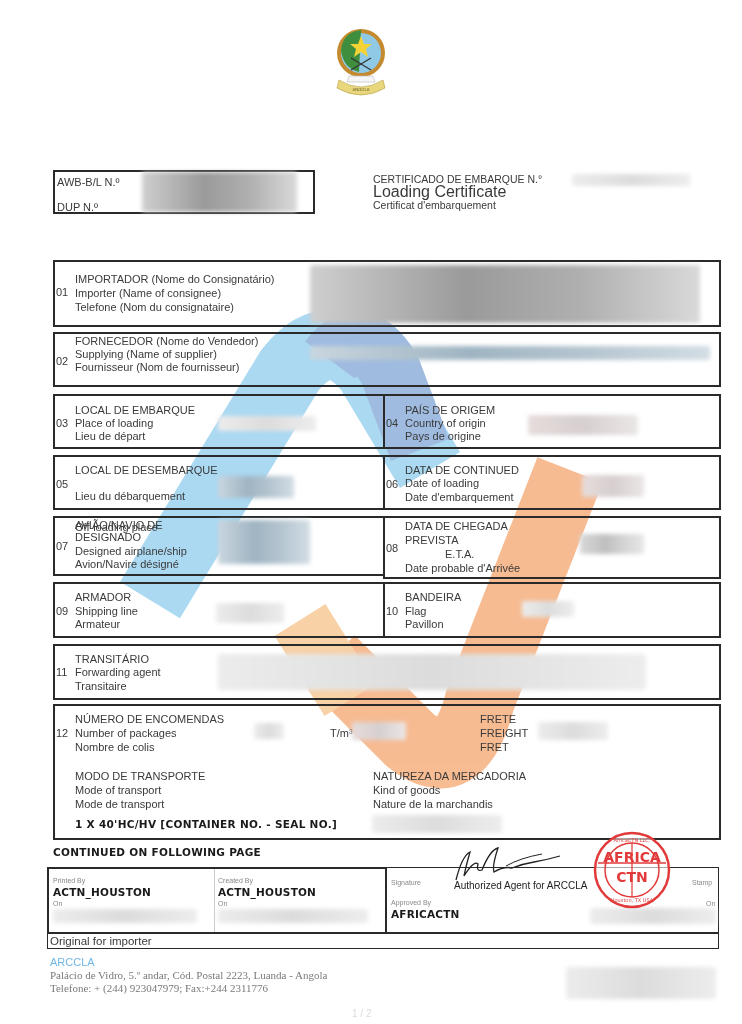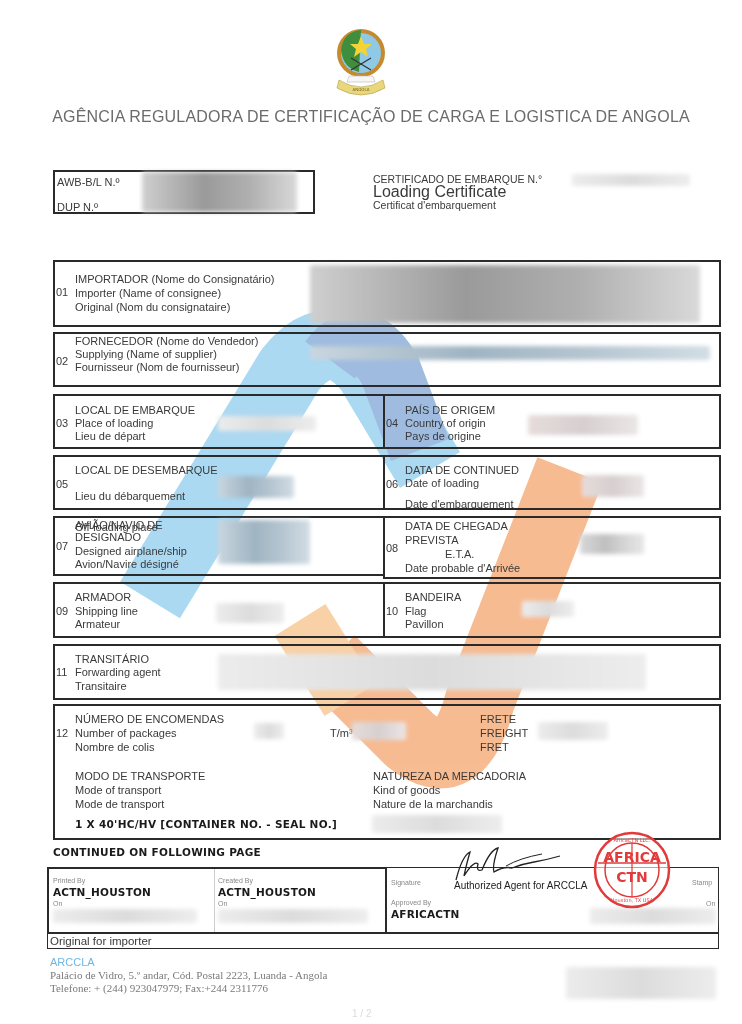--- a/index.html
+++ b/index.html
@@ -52,38 +52,37 @@
   <path d="M8 30 Q10 12 28 10 L26 52 Q10 48 8 30Z" fill="#3e8e3e"></path>
   <polygon points="28,16 31,24 39,24 33,29 35,37 28,32 21,37 23,29 17,24 25,24" fill="#f3d335"></polygon>
   <path d="M16 56 L40 56 L42 62 L14 62Z" fill="#f6f6f6" stroke="#bbb" stroke-width="0.6"></path>
   <path d="M6 60 Q28 74 50 60 L52 68 Q28 82 4 68Z" fill="#e9d77d" stroke="#b39a3a" stroke-width="0.6"></path>
   <text x="28" y="71" font-size="4" text-anchor="middle" fill="#6b5a20" font-family="DejaVu Sans, sans-serif">ANGOLA</text>
   <line x1="18" y1="50" x2="38" y2="38" stroke="#333" stroke-width="1.2"></line>
   <line x1="38" y1="50" x2="18" y2="38" stroke="#333" stroke-width="1.2"></line>
 </svg>
 
 <div class="abs title">
-  <div>AGÊNCIA REGULADORA DE CERTIFICAÇÃO DE CARGA E LOGISTICA DE ANGOLA</div>
 </div>
 
 <div class="box" style="left:53px; top:170px; width:262px; height:44px;"></div>
 <div class="lbl" style="left:57px; top:176px;">AWB-B/L N.º</div>
 <div class="lbl" style="left:57px; top:201px;">DUP N.º</div>
 <div class="blur dark" style="left:142px; top:172px; width:155px; height:40px;"></div>
 
 <div class="lbl" style="left:373px; top:173px; font-size:10.5px;">CERTIFICADO DE EMBARQUE N.°</div>
 <div class="lbl" style="left:373px; top:186px; font-size:16px;">Loading Certificate</div>
 <div class="lbl" style="left:373px; top:199px; font-size:10.5px;">Certificat d'embarquement</div>
 <div class="blur light" style="left:572px; top:174px; width:118px; height:12px;"></div>
 
 <div class="box" style="left:53px; top:260px; width:668px; height:67px;"></div>
 <div class="num" style="left:56px; top:286px;">01</div>
 <div class="lbl" style="left:75px; top:273px;">IMPORTADOR (Nome do Consignatário)</div>
 <div class="lbl" style="left:75px; top:287px;">Importer (Name of consignee)</div>
-<div class="lbl" style="left:75px; top:301px;">Original (Nom du consignataire)</div>
+<div class="lbl" style="left:75px; top:301px;">Telefone (Nom du consignataire)</div>
 <div class="blur dark" style="left:310px; top:265px; width:390px; height:58px;"></div>
 
 <div class="box" style="left:53px; top:332px; width:668px; height:55px;"></div>
 <div class="num" style="left:56px; top:355px;">02</div>
 <div class="lbl" style="left:75px; top:335px;">FORNECEDOR (Nome do Vendedor)</div>
 <div class="lbl" style="left:75px; top:348px;">Supplying (Name of supplier)</div>
 <div class="lbl" style="left:75px; top:361px;">Fournisseur (Nom de fournisseur)</div>
 <div class="blur blue" style="left:310px; top:346px; width:400px; height:14px;"></div>
 
 <div class="box" style="left:53px; top:394px; width:332px; height:55px;"></div>
@@ -102,21 +101,21 @@
 <div class="box" style="left:53px; top:455px; width:332px; height:55px;"></div>
 <div class="box" style="left:383px; top:455px; width:338px; height:55px;"></div>
 <div class="num" style="left:56px; top:478px;">05</div>
 <div class="lbl" style="left:75px; top:464px;">LOCAL DE DESEMBARQUE</div>
 <div class="lbl" style="left:75px; top:477px;margin-top:44px;">Off-loading place</div>
 <div class="lbl" style="left:75px; top:490px;">Lieu du débarquement</div>
 <div class="blur blue" style="left:218px; top:476px; width:76px; height:22px;"></div>
 <div class="num" style="left:386px; top:478px;">06</div>
 <div class="lbl" style="left:405px; top:464px;">DATA DE CONTINUED</div>
 <div class="lbl" style="left:405px; top:477px;">Date of loading</div>
-<div class="lbl" style="left:405px; top:491px;margin-top:7px;">Date d'embarquement</div>
+<div class="lbl" style="left:405px; top:491px;">Date d'embarquement</div>
 <div class="blur pink" style="left:582px; top:475px; width:62px; height:22px;"></div>
 
 <div class="box" style="left:53px; top:516px; width:332px; height:60px;"></div>
 <div class="box" style="left:383px; top:516px; width:338px; height:63px;"></div>
 <div class="num" style="left:56px; top:540px;">07</div>
 <div class="lbl" style="left:75px; top:519px;">AVIÃO/NAVIO DE</div>
 <div class="lbl" style="left:75px; top:531px;">DESIGNADO</div>
 <div class="lbl" style="left:75px; top:545px;">Designed airplane/ship</div>
 <div class="lbl" style="left:75px; top:558px;">Avion/Navire désigné</div>
 <div class="blur blue" style="left:218px; top:520px; width:92px; height:44px;"></div>

